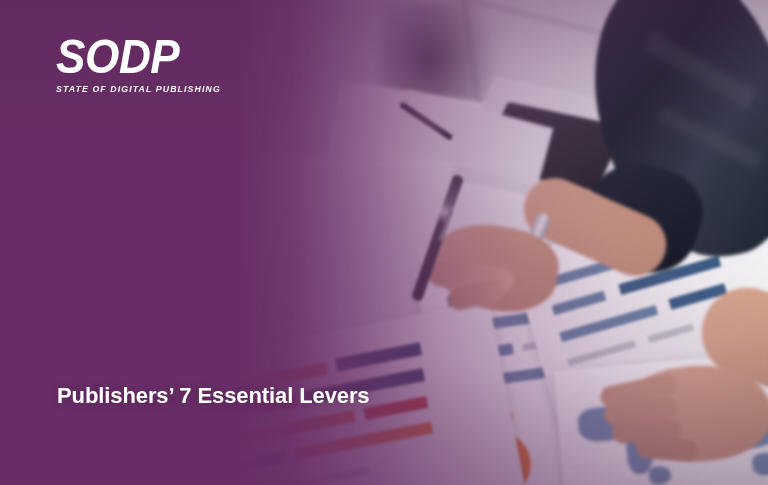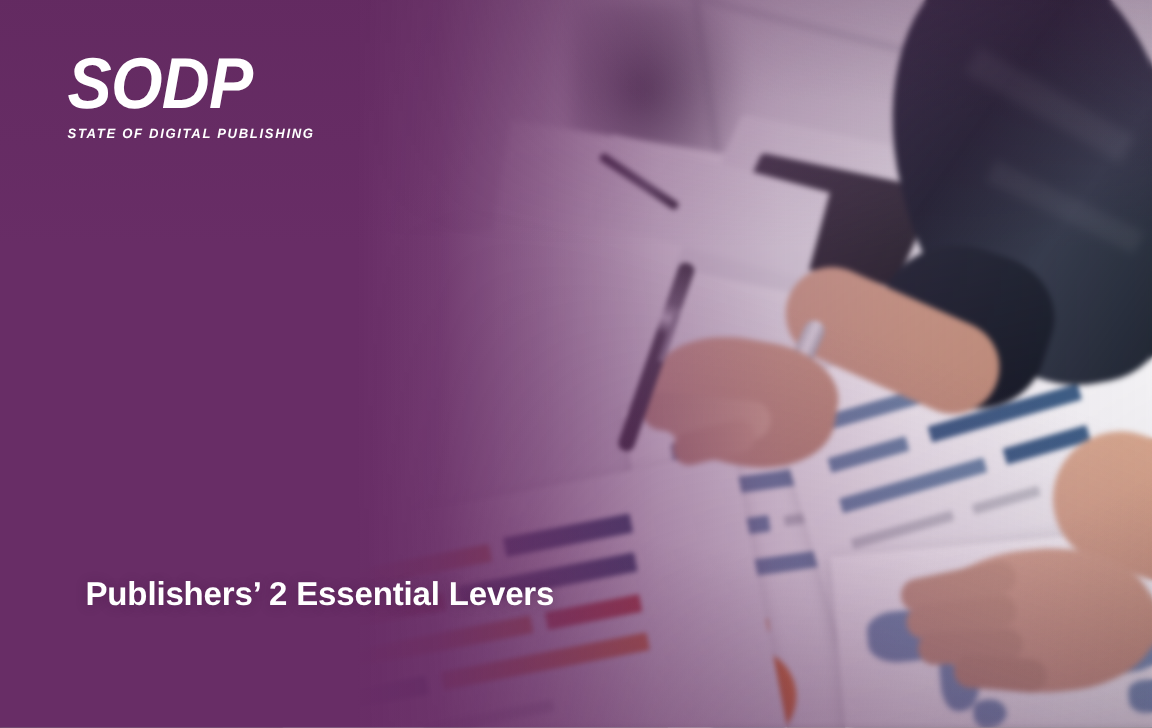--- a/index.html
+++ b/index.html
@@ -223,21 +223,21 @@
   }
   .overlay-top{
     position:absolute; inset:0;
     background:linear-gradient(180deg, rgba(88,36,86,.30) 0%, rgba(88,36,86,0) 34%);
   }
 
   
   .content{ position:absolute; inset:0; }
 
   .logo{
-    position:absolute; left:45px; top:33px;
+    position:absolute; left:56px; top:33px;
     color:#fff;
   }
   .logo-word{
     font-family:"Liberation Sans", sans-serif;
     font-weight:bold; font-style:italic;
     font-size:48px; line-height:48px;
     letter-spacing:-0.5px;
     transform:scaleX(.92);
     transform-origin:left center;
     color:#ffffff;
@@ -378,16 +378,16 @@
   <div class="overlay-top"></div>
 
   <div class="content">
 
     <div class="logo">
       <div class="logo-word">SODP</div>
       <div class="logo-sub">STATE OF DIGITAL PUBLISHING</div>
     </div>
 
 
-    <div class="subhead">Publishers’ 2 Essential Levers</div>
+    <div class="subhead">Publishers’ 7 Essential Levers</div>
   </div>
 
 </div>
 
 </body></html>

